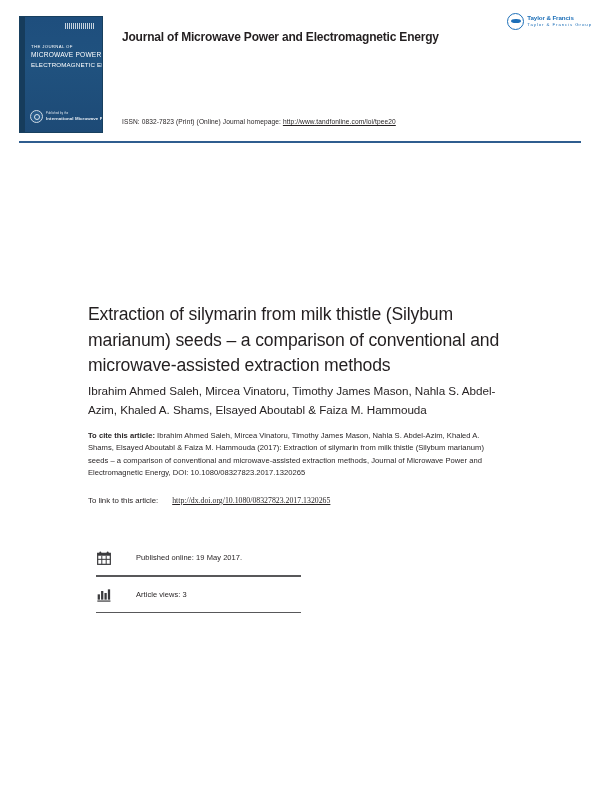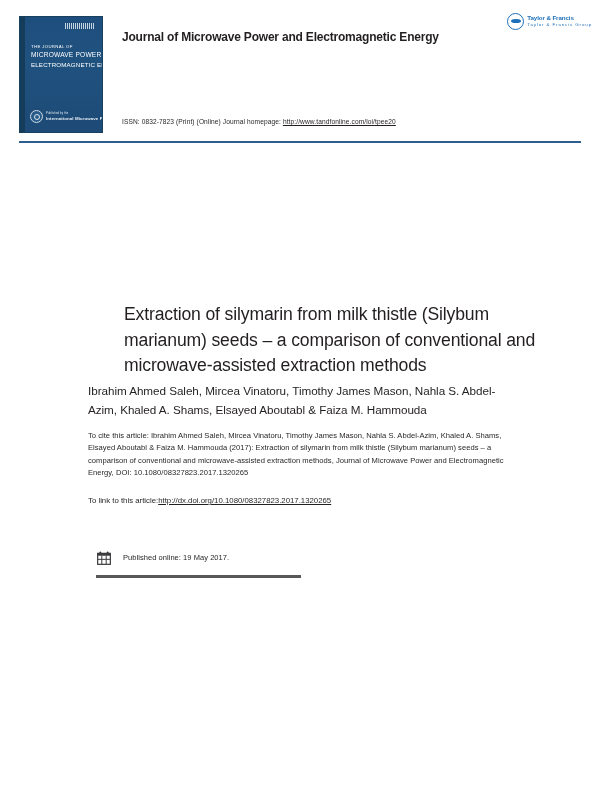--- a/index.html
+++ b/index.html
@@ -179,21 +179,20 @@
   .art-title {
     position: absolute;
     left: 88px;
     top: 160px;
     width: 420px;
     font-size: 17.6px;
     line-height: 25.5px;
     font-weight: normal;
     color: #231f20;
     letter-spacing: -0.15px;
-    margin-left: 36px;
   }
 
   .art-authors {
     position: absolute;
     left: 88px;
     top: 239px;
     width: 415px;
     font-size: 11.7px;
     line-height: 19px;
     color: #231f20;
@@ -203,49 +202,50 @@
   .cite-block {
     position: absolute;
     left: 88px;
     top: 288px;
     width: 418px;
     font-size: 7.6px;
     line-height: 12.4px;
     color: #231f20;
     letter-spacing: .02px;
   }
-  .cite-block b { font-weight: normal; }
+  .cite-block b { font-weight: bold; }
 
   .link-block {
     position: absolute;
     left: 88px;
     top: 354px;
     font-size: 7.8px;
     color: #231f20;
     white-space: nowrap;
   }
   .link-block b { font-weight: normal; }
   .link-block a {
     color: #231f20;
     text-decoration: underline;
-    margin-left: 0;
+    margin-left: 14px;
+    font-family: Liberation Serif, serif;
   }
 
   
   .actions {
     position: absolute;
     left: 96px;
     top: 398px;
     width: 205px;
   }
   .act-row {
     display: flex;
     align-items: center;
     height: 35px;
-    gap: 11px;
+    gap: 24px;
   }
   .act-div {
     height: 1px;
     background: #58585a;
     width: 205px;
   }
   .act-label {
     font-size: 7.5px;
     color: #231f20;
     letter-spacing: .05px;
@@ -319,19 +319,29 @@
         <line x1="2.5" y1="14" x2="21.5" y2="14" stroke="#3a3a3c" stroke-width="1.5"></line>
       </svg>
       <span class="act-label">Published online: 19 May 2017.</span>
     </div>
 
     <div class="act-div"></div>
 
 
     <div class="act-div"></div>
 
+    <div class="act-row">
+      <svg class="act-icon" viewBox="0 0 24 24">
+        <rect x="2.5" y="11" width="3.4" height="8" fill="#3a3a3c"></rect>
+        <rect x="7.6" y="6" width="3.4" height="13" fill="#3a3a3c"></rect>
+        <rect x="12.7" y="9" width="3.4" height="10" fill="#3a3a3c"></rect>
+        <rect x="17.8" y="3.5" width="3.4" height="15.5" fill="#3a3a3c"></rect>
+        <rect x="2" y="20.2" width="19.7" height="1.8" fill="#3a3a3c"></rect>
+      </svg>
+      <span class="act-label">Article views: 3</span>
+    </div>
 
     <div class="act-div"></div>
 
 
   </div>
 
 </div>
 
 </body></html>

